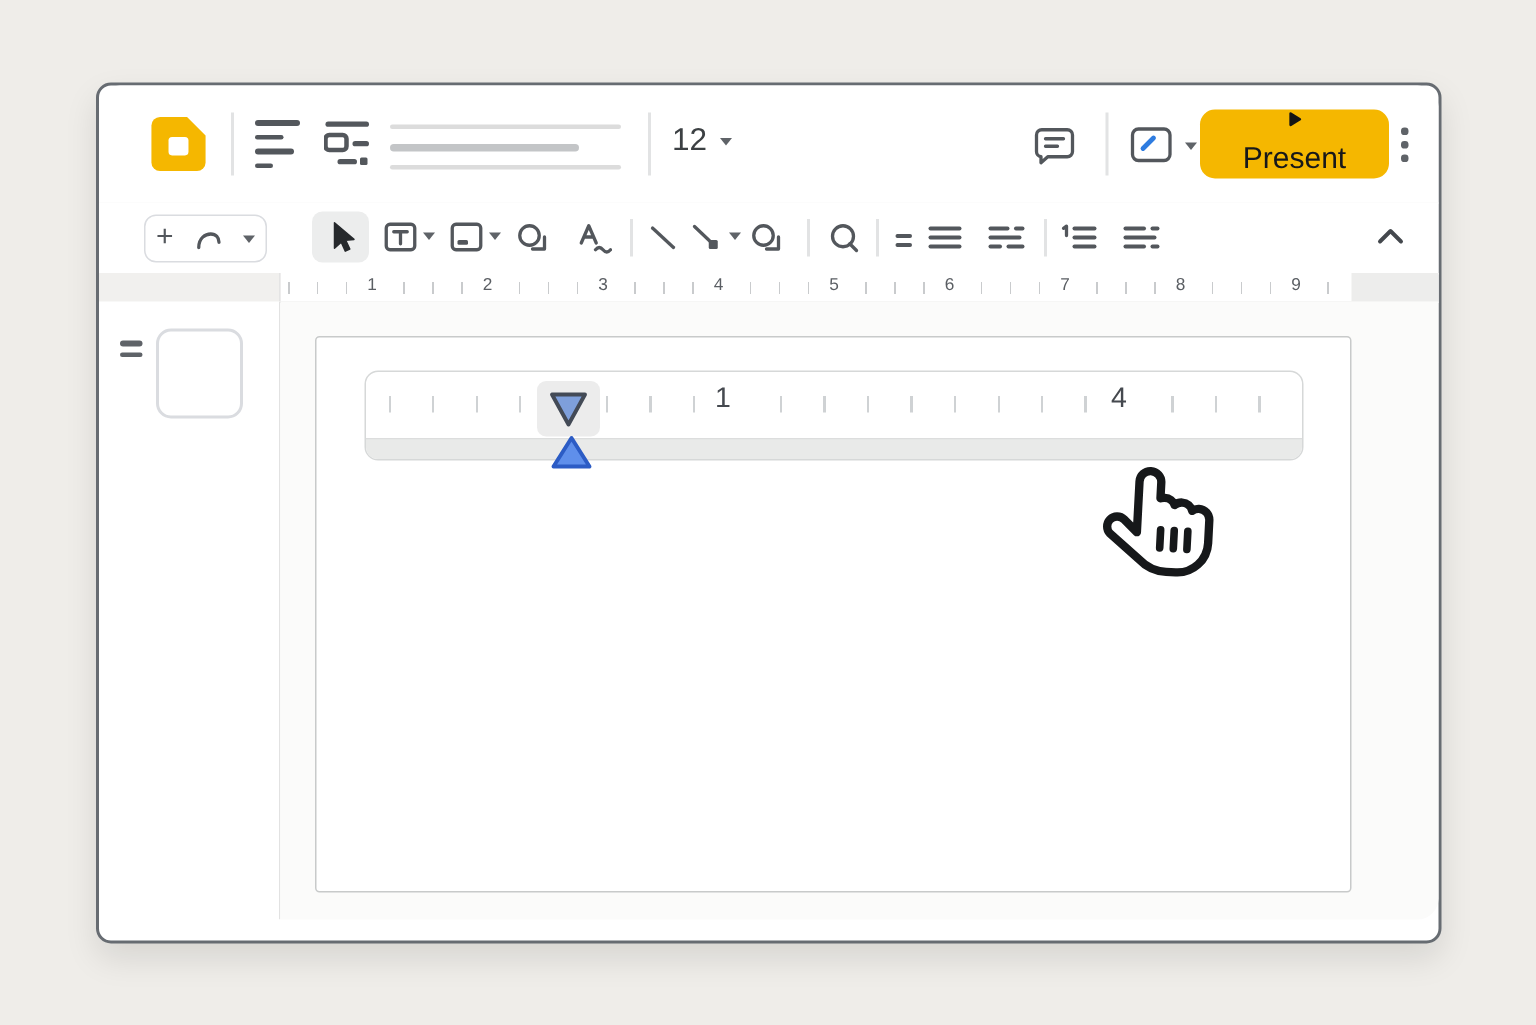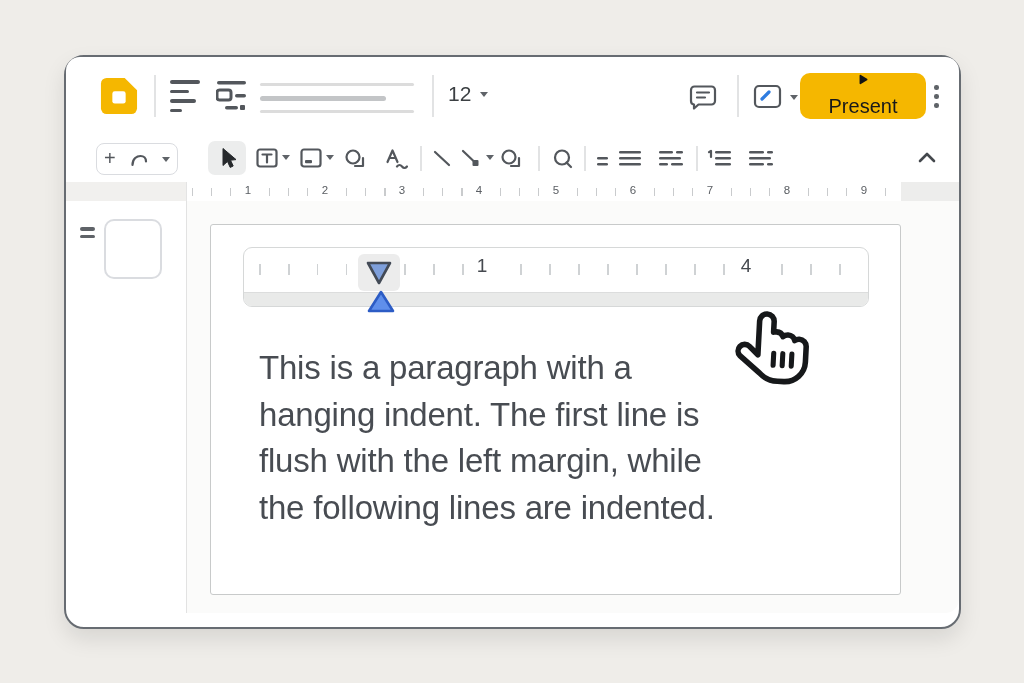--- a/index.html
+++ b/index.html
@@ -5,21 +5,21 @@
   html,body{margin:0;padding:0;}
   body{
     width:1024px;height:683px;overflow:hidden;
     background:#efede9;
     font-family:"Liberation Sans", sans-serif;
     position:relative;
     -webkit-font-smoothing:antialiased;
   }
   .window{
     position:absolute;left:64px;top:55px;width:893px;height:570px;
-    background:#fff;border:2px solid #676c72;border-radius:20px;
+    background:#fff;border:2px solid #676c72;border-radius:10px;
     box-shadow:0 10px 22px rgba(0,0,0,.10);
   }
   .abs{position:absolute;}
   
   .topbar{left:0;top:0;width:893px;height:78px;border-bottom:1px solid #e7e7e7;border-radius:14px 14px 0 0;background:#fff;}
   .vdiv{width:1.5px;background:#e2e3e4;}
   .bars .bar{background:#53575c;border-radius:2px;height:3.5px;}
   .skline{border-radius:3px;}
   .caret{width:0;height:0;border-left:4.5px solid transparent;border-right:4.5px solid transparent;border-top:5.5px solid #5f6368;display:inline-block;}
   .fontsize{font-size:21px;color:#3c4043;display:flex;align-items:center;gap:9px;cursor:default;}
@@ -307,26 +307,20 @@
         </svg>
       </div>
     </div>
 
     <div class="abs" style="left:155px;top:64px;z-index:3;">
       <svg width="30" height="26" viewBox="0 0 30 26">
         <path d="M15 3 L27 22 L3 22 Z" fill="#5F8FEB" stroke="#2c5cc5" stroke-width="2.6" stroke-linejoin="round"></path>
       </svg>
     </div>
 
-    <div class="abs para">
-      <div>This is a paragraph with a</div>
-      <div>hanging indent. The first line is</div>
-      <div>flush with the left margin, while</div>
-      <div>the following lines are indented.</div>
-    </div>
 
     <div class="abs" style="left:516px;top:82px;transform:rotate(3deg);z-index:5;">
       <svg width="86" height="92" viewBox="0 0 70 76">
         <path d="M25 12 a6 6 0 0 1 12 0 v8.7 c.8 -.3 1.6 -.4 2.4 -.4 c2.5 0 4.7 1.5 5.6 3.7 c1.1 -1 2.5 -1.6 4.1 -1.6 c2.7 0 5 1.8 5.7 4.3 c1 -.8 2.3 -1.3 3.7 -1.3 c3.3 0 6 2.7 6 6 v12.6 c0 9.4 -7.6 17 -17 17 h-5.3 c-5.7 0 -11.1 -2.2 -15.2 -6.1 L10.2 41.5 c-2.1 -2 -2.3 -5.4 -.4 -7.6 c2 -2.4 5.6 -2.6 7.9 -.5 l7.3 6.6 Z" fill="#ffffff" stroke="#16181a" stroke-width="4.6" stroke-linejoin="round"></path>
         <path d="M38 38 v10 M45.5 38 v10 M53 38 v10" stroke="#16181a" stroke-width="4.2" stroke-linecap="round" fill="none"></path>
       </svg>
     </div>
   </div>
 
 </div>

